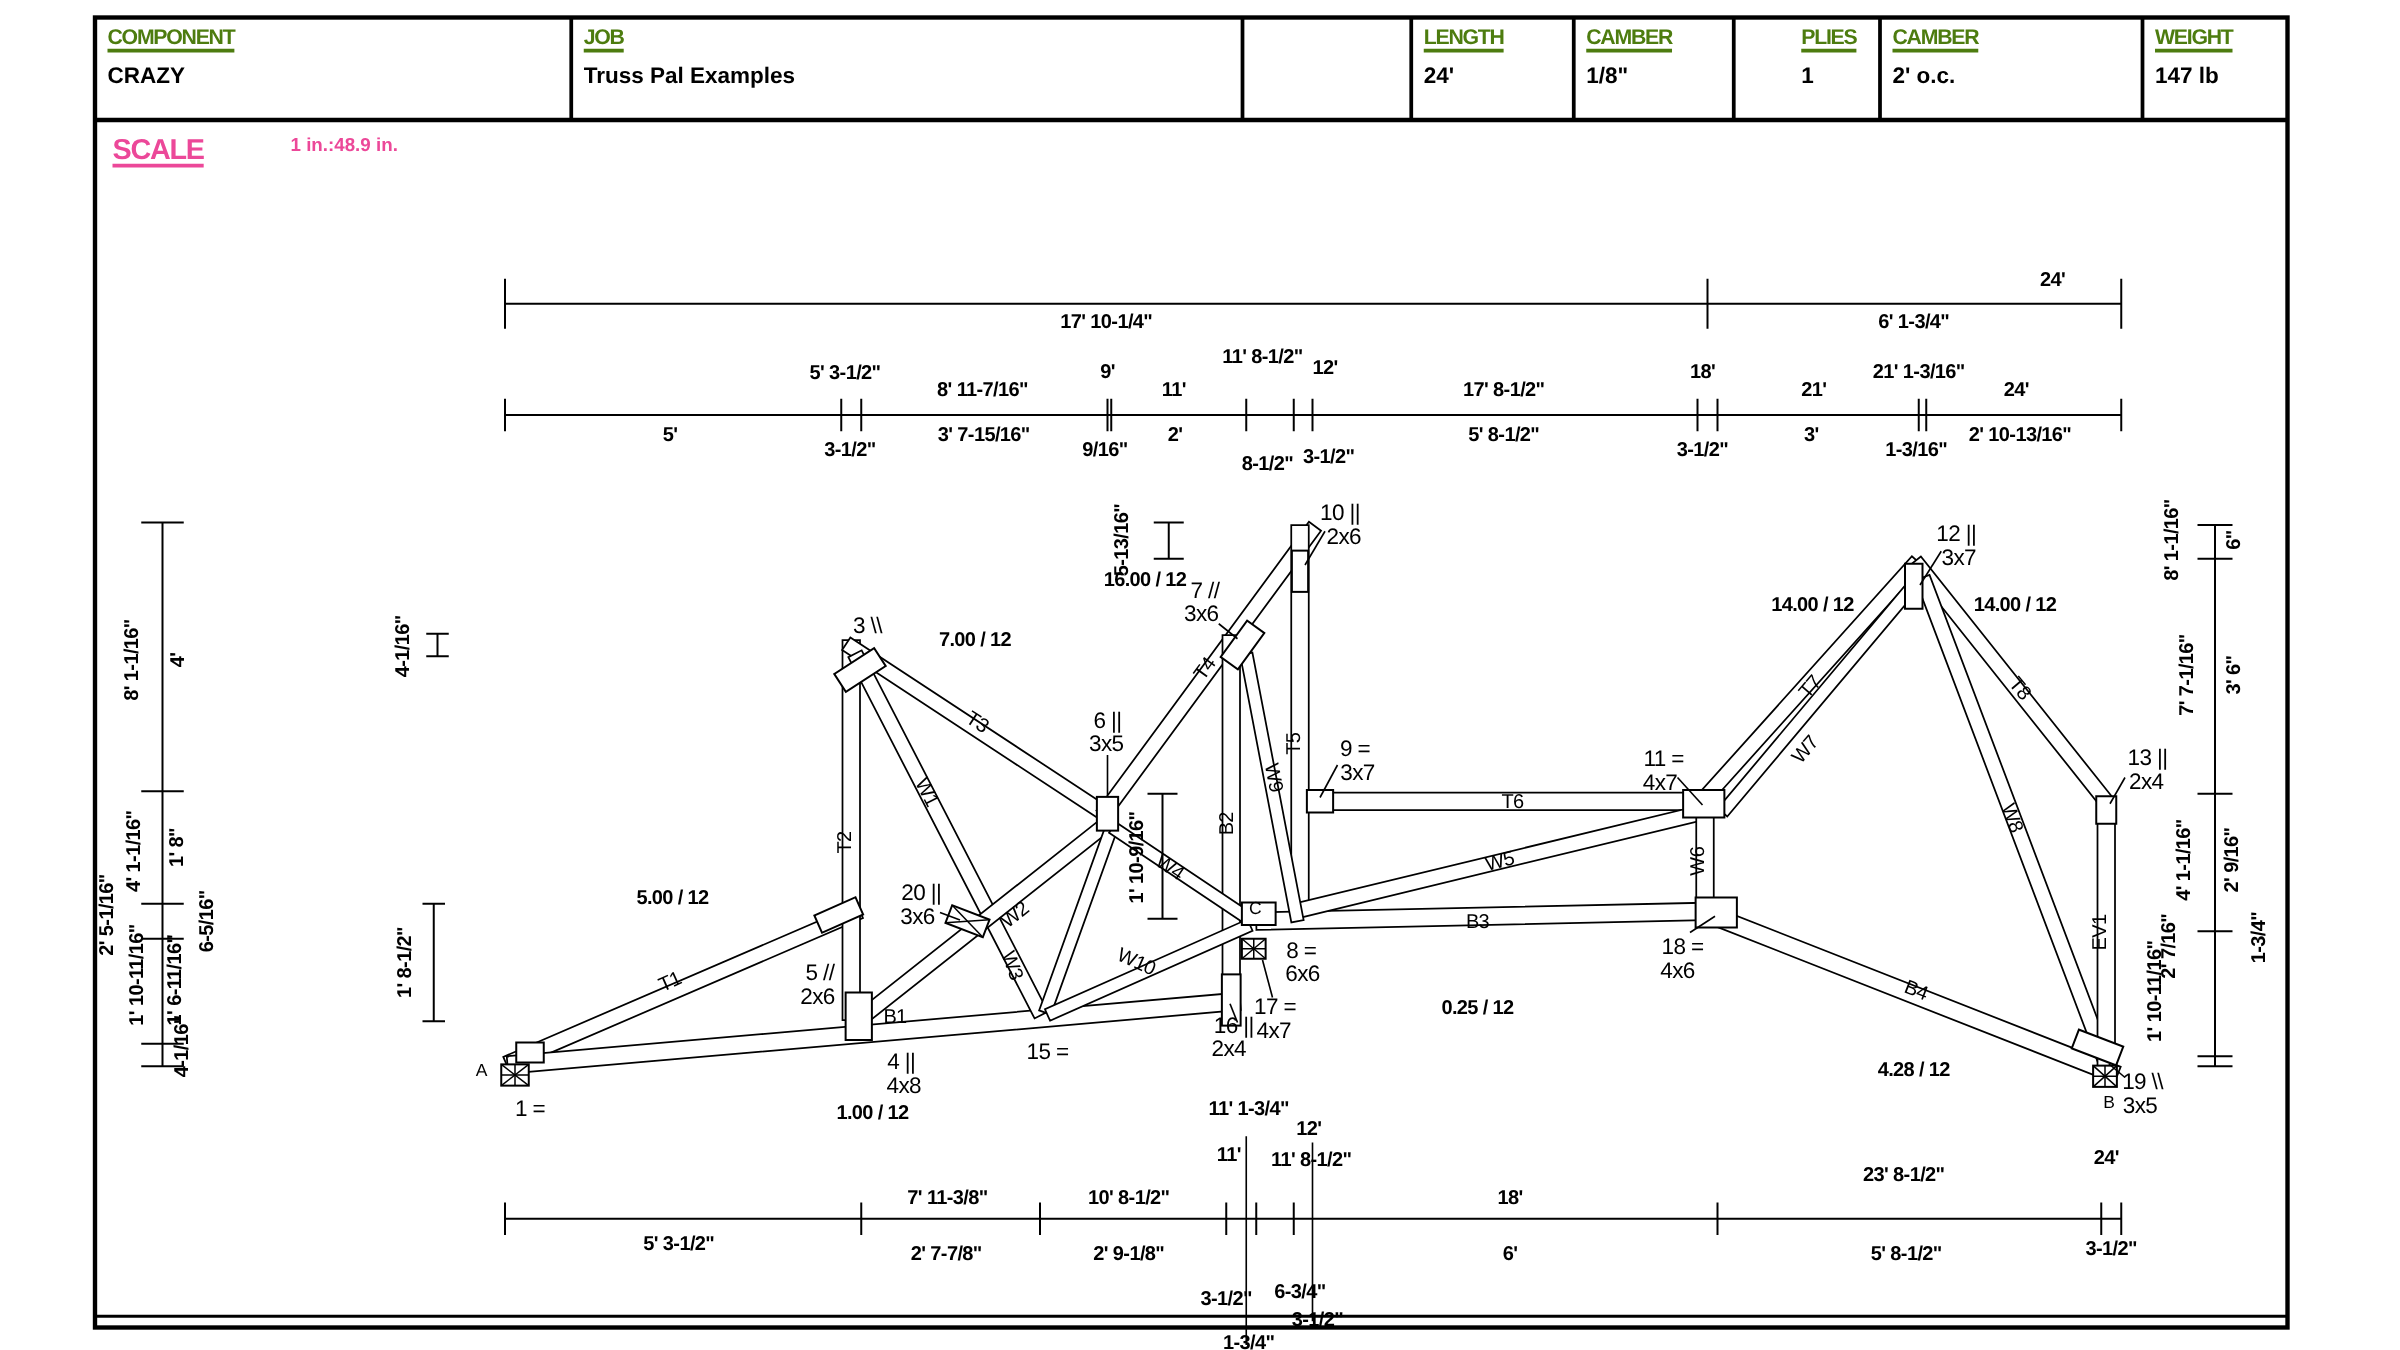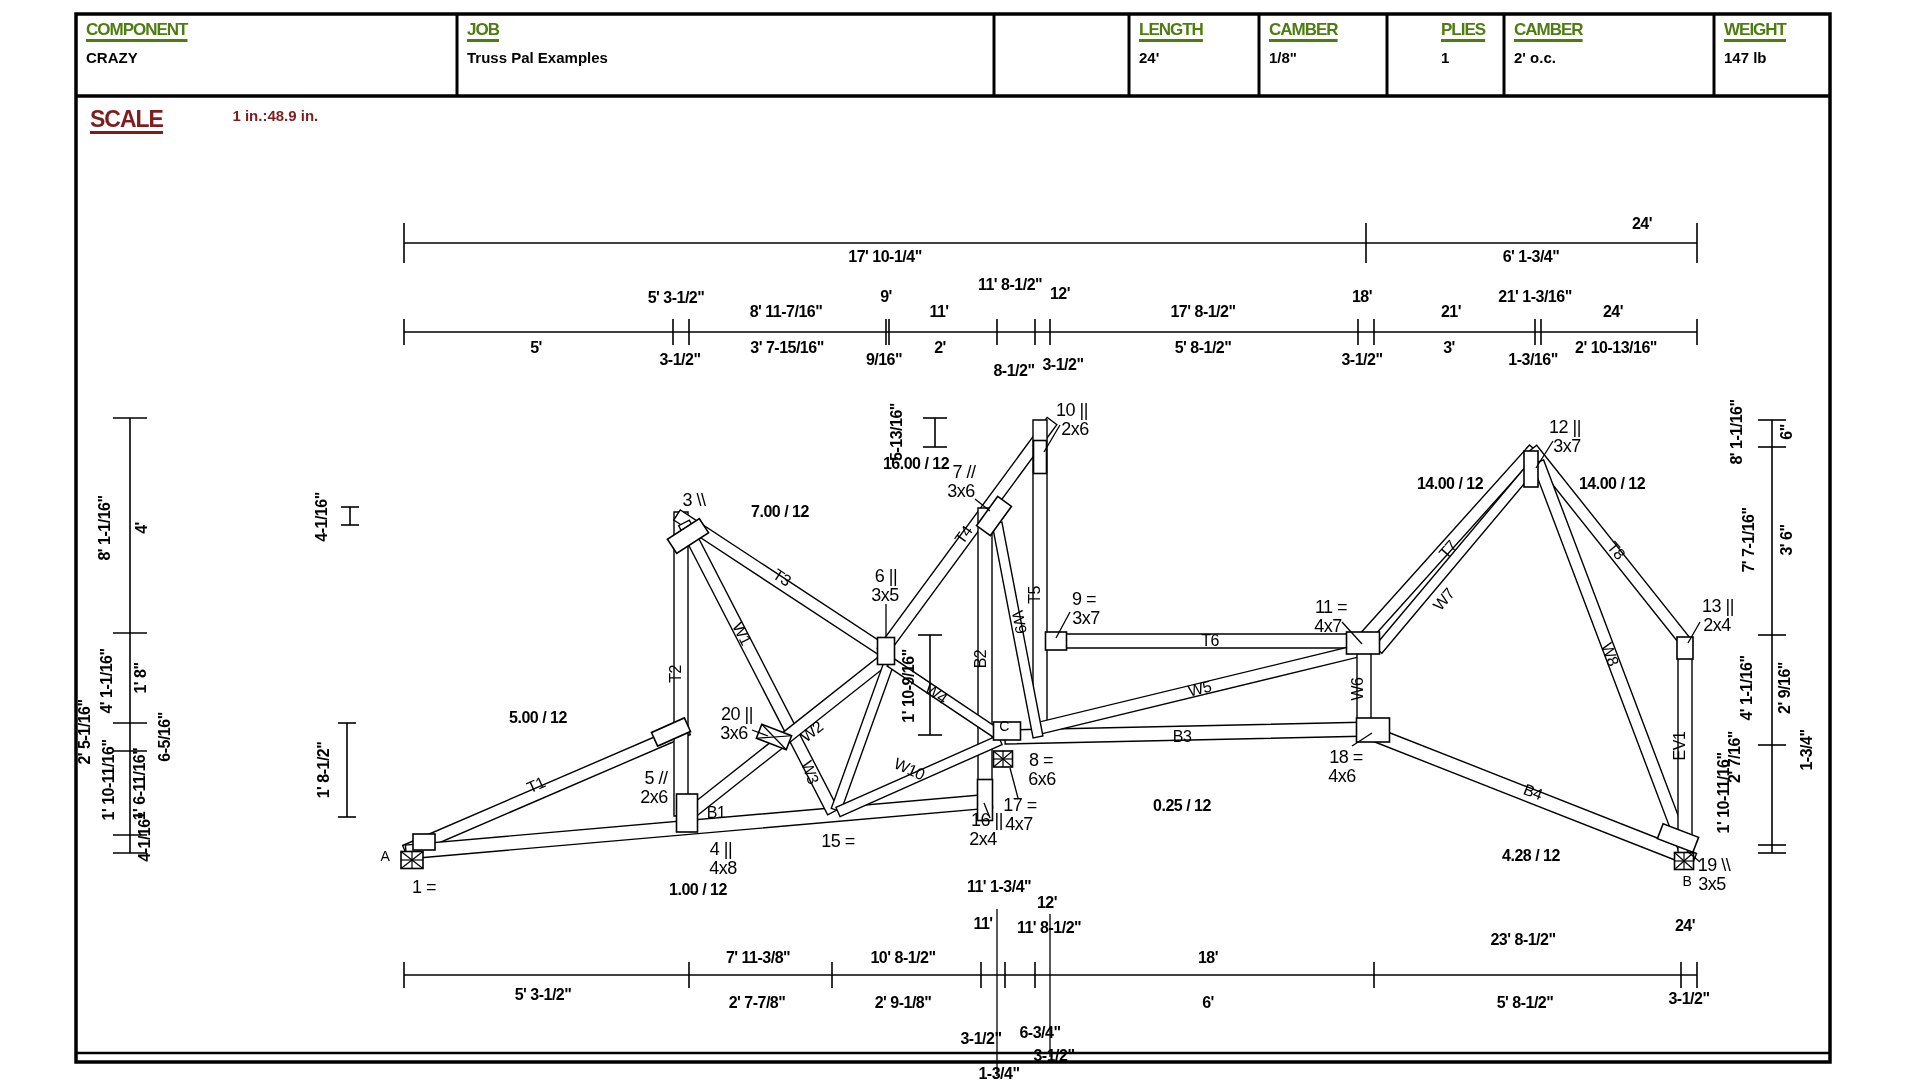--- a/index.html
+++ b/index.html
@@ -1,23 +1,23 @@
 <!DOCTYPE html>
 <html><head>
 <meta charset="utf-8">
 <style>
   html,body{margin:0;padding:0;background:#fff;}
   #stage{position:relative;width:1920px;height:1080px;background:#fff;
          font-family:"Liberation Sans",sans-serif;overflow:hidden;}
   .hdr-cell{position:absolute;top:14px;height:82px;box-sizing:border-box;padding:7px 0 0 10px;}
   .hdr-label{font-size:17px;font-weight:bold;letter-spacing:-1px;text-decoration:underline;
              text-decoration-thickness:3px;text-underline-offset:4px;color:#4d7c0f;line-height:1;}
-  .hdr-val{font-size:15px;font-weight:bold;color:#000;line-height:1.45;margin-top:9px;}
+  .hdr-val{font-size:18px;font-weight:bold;color:#000;line-height:1.45;margin-top:9px;}
   .hdr-val div{line-height:1.45;}
-  #scale-row{position:absolute;left:90px;top:106px;color:#7f1d1d;}
+  #scale-row{position:absolute;left:90px;top:106px;color:#ec4899;}
   #scale-label{font-size:23px;font-weight:bold;letter-spacing:-1px;text-decoration:underline;
                text-decoration-thickness:3px;text-underline-offset:4px;display:inline-block;}
   #scale-value{font-size:15px;font-weight:bold;display:inline-block;margin-left:65px;vertical-align:6px;}
   svg text{fill:#000;}
 </style>
 </head>
 <body>
 
 <div id="stage">
 

